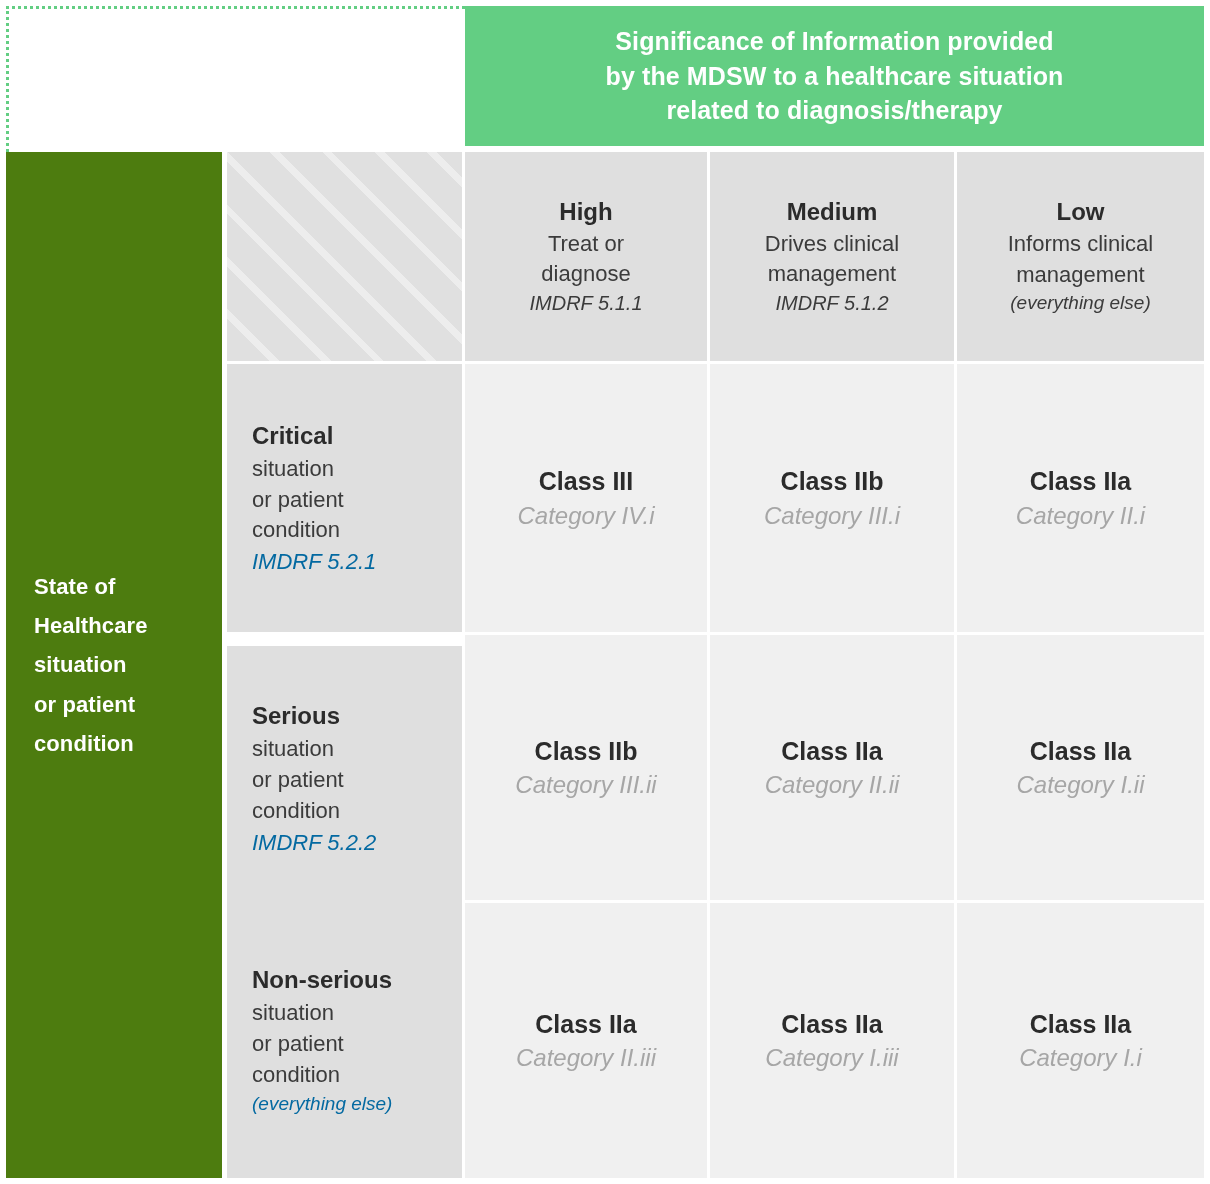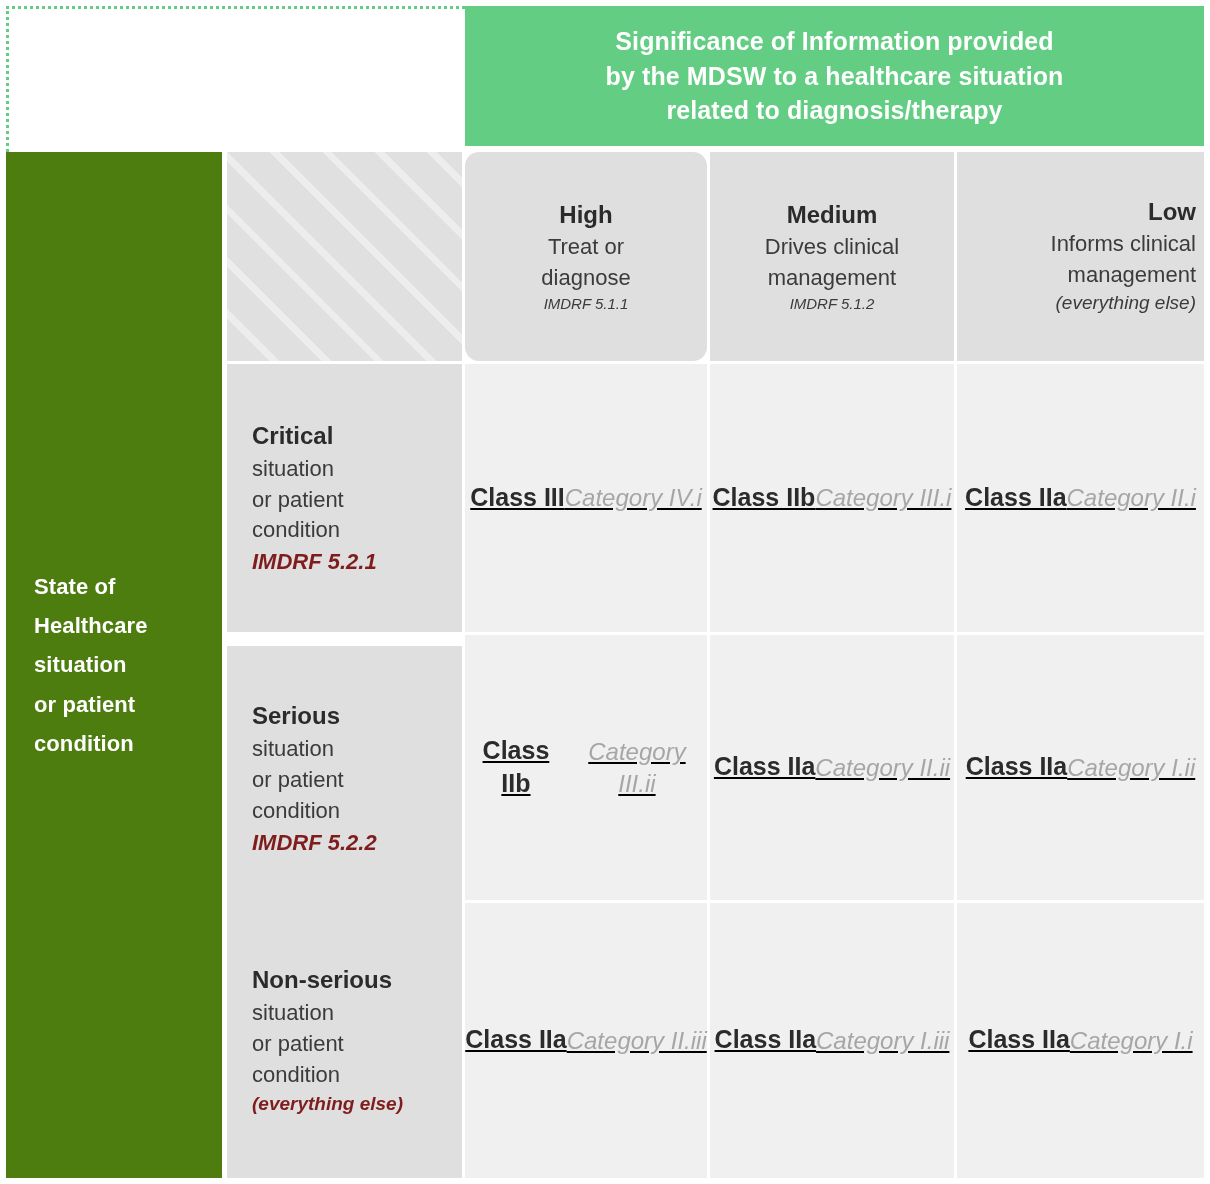--- a/index.html
+++ b/index.html
@@ -100,39 +100,39 @@
     height: 209px;
     background: #dfdfdf;
     box-sizing: border-box;
     display: flex;
     flex-direction: column;
     align-items: center;
     justify-content: center;
     text-align: center;
     padding: 0 8px;
   }
-  .col-head.c1 { left: 465px;  width: 242px; border-radius: 14px; }
+  .col-head.c1 { left: 465px;  width: 242px; }
   .col-head.c2 { left: 710px;  width: 244px; }
-  .col-head.c3 { left: 957px;  width: 247px; align-items: flex-end; }
+  .col-head.c3 { left: 957px;  width: 247px; }
 
   .col-head .level {
     font-weight: bold;
     font-size: 24px;
     color: #2b2b2b;
     line-height: 1.34;
     margin-bottom: 1px;
   }
   .col-head .desc {
     font-size: 22px;
     color: #3b3b3b;
     line-height: 1.38;
     font-weight: 400;
   }
   .col-head .ref {
-    font-size: 15px;
+    font-size: 20px;
     color: #3b3b3b;
     font-style: italic;
     line-height: 1.4;
   }
   .col-head .ref.small {
     font-size: 19px;
   }
 
   
   .row-head {
@@ -159,40 +159,38 @@
     margin-bottom: 1px;
   }
   .row-head .desc {
     font-size: 22px;
     color: #3b3b3b;
     line-height: 1.4;
     font-weight: 400;
   }
   .row-head .ref {
     font-size: 22px;
-    color: #7f1d1d;
+    color: #0369a1;
     font-style: italic;
     line-height: 1.42;
-    font-weight: bold;
   }
   .row-head .ref.small {
     font-size: 19px;
   }
 
   
   .cell {
     position: absolute;
     background: #f0f0f0;
     box-sizing: border-box;
     display: flex;
-    flex-direction: row;
+    flex-direction: column;
     align-items: center;
     justify-content: center;
     text-align: center;
-    text-decoration: underline;
   }
   .cell .cls {
     font-weight: bold;
     font-size: 25px;
     color: #2b2b2b;
     line-height: 1.3;
     margin-bottom: 2px;
   }
   .cell .cat {
     font-size: 24px;

